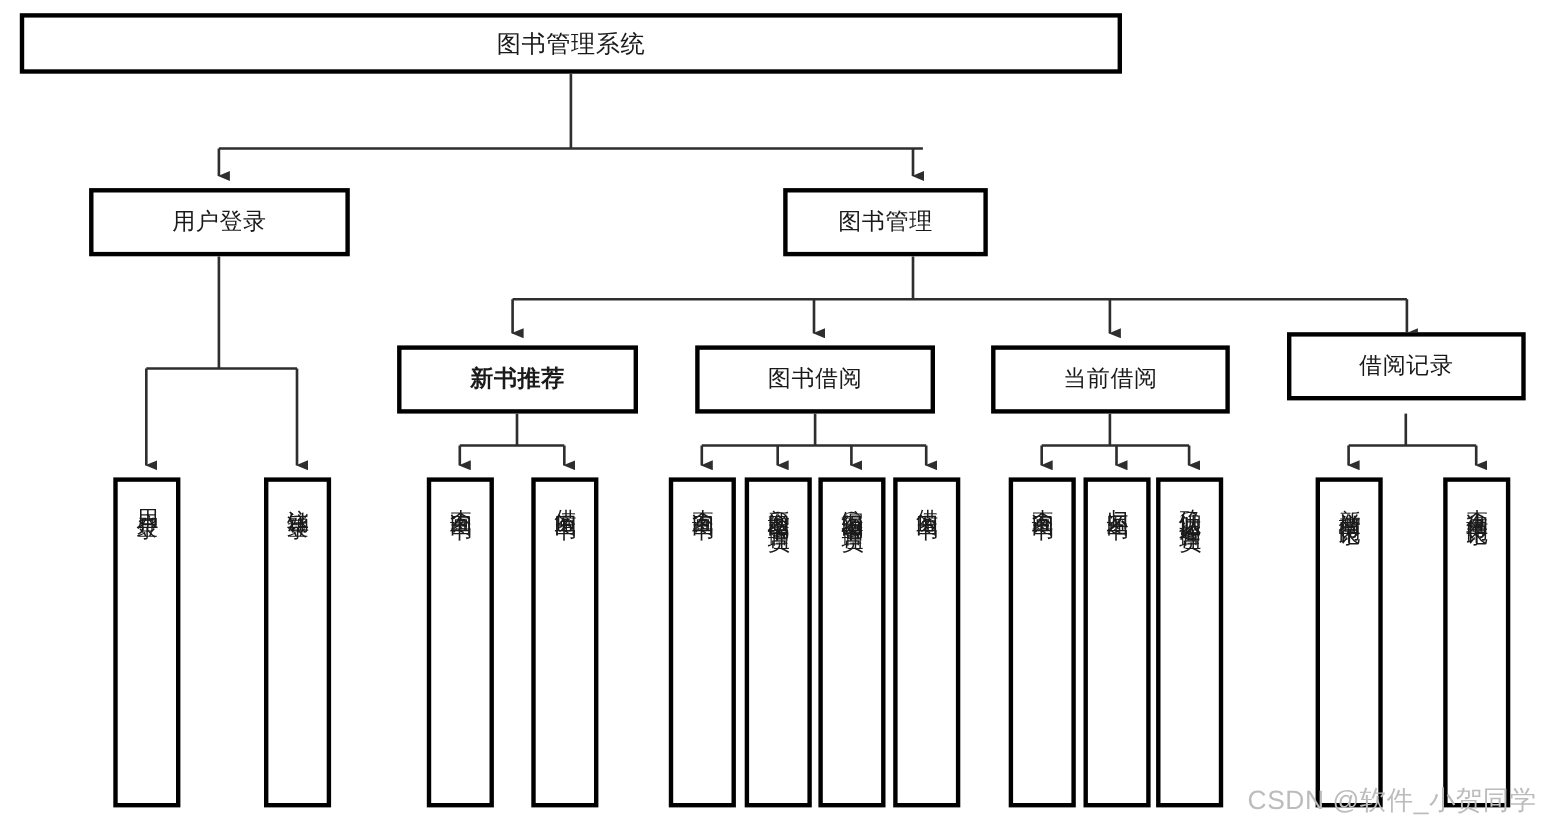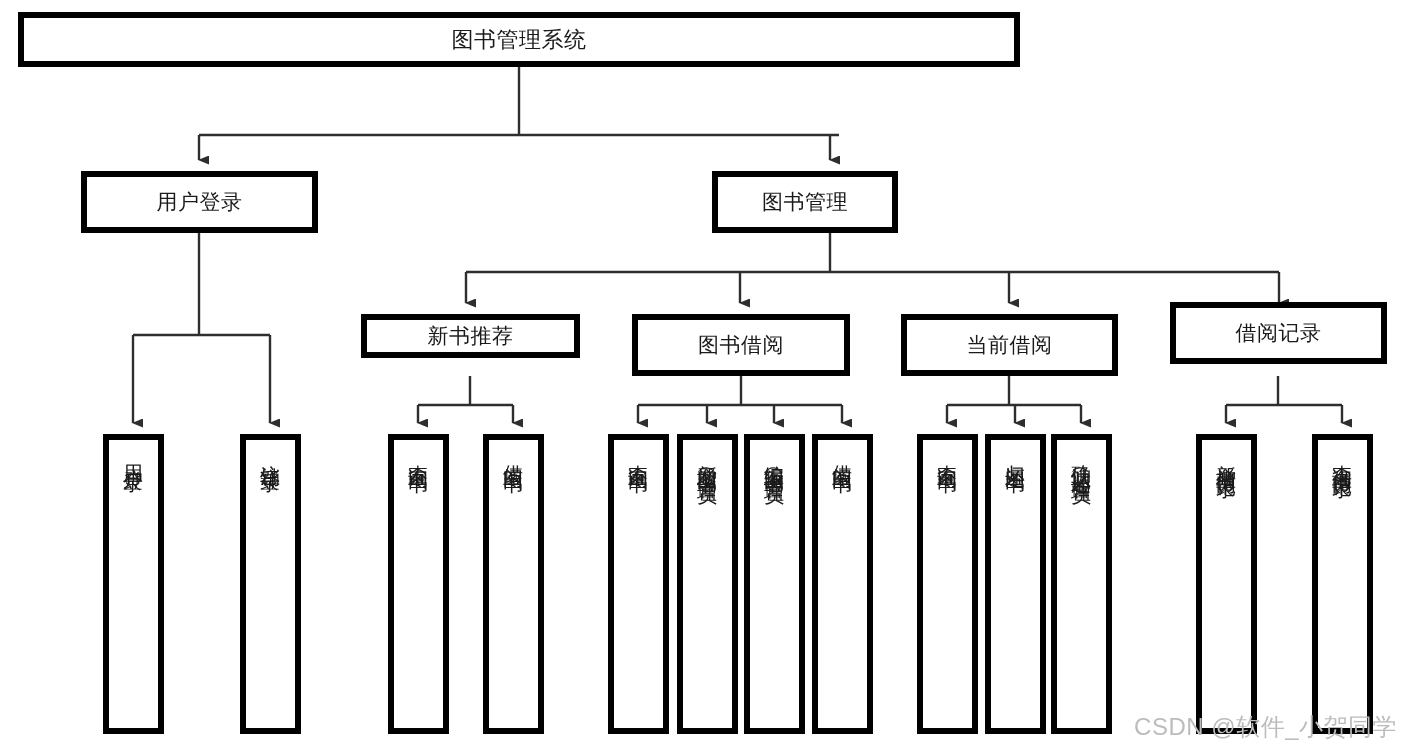--- a/index.html
+++ b/index.html
@@ -20,21 +20,21 @@
   #edges {
     position: absolute;
     left: 0;
     top: 0;
     width: 1405px;
     height: 747px;
   }
   .node {
     position: absolute;
     box-sizing: border-box;
-    border: 6px solid #000000;
+    border: 4px solid #000000;
     background: #ffffff;
     display: flex;
     align-items: center;
     justify-content: center;
     color: #1a1a1a;
   }
   .node-label {
     display: block;
     text-align: center;
     line-height: 1.18;
@@ -132,21 +132,21 @@
     <span class="node-label">图书管理系统</span>
   </div>
 
   <div class="node horiz" style="left:81px;top:171px;width:237px;height:62px;">
     <span class="node-label">用户登录</span>
   </div>
   <div class="node horiz" style="left:712px;top:171px;width:186px;height:62px;">
     <span class="node-label">图书管理</span>
   </div>
 
-  <div class="node horiz" style="left:361px;top:314px;width:219px;height:44px;">
+  <div class="node horiz" style="left:361px;top:314px;width:219px;height:62px;font-weight:bold;">
     <span class="node-label">新书推荐</span>
   </div>
   <div class="node horiz" style="left:632px;top:314px;width:218px;height:62px;">
     <span class="node-label">图书借阅</span>
   </div>
   <div class="node horiz" style="left:901px;top:314px;width:217px;height:62px;">
     <span class="node-label">当前借阅</span>
   </div>
   <div class="node horiz" style="left:1170px;top:302px;width:217px;height:62px;">
     <span class="node-label">借阅记录</span>

